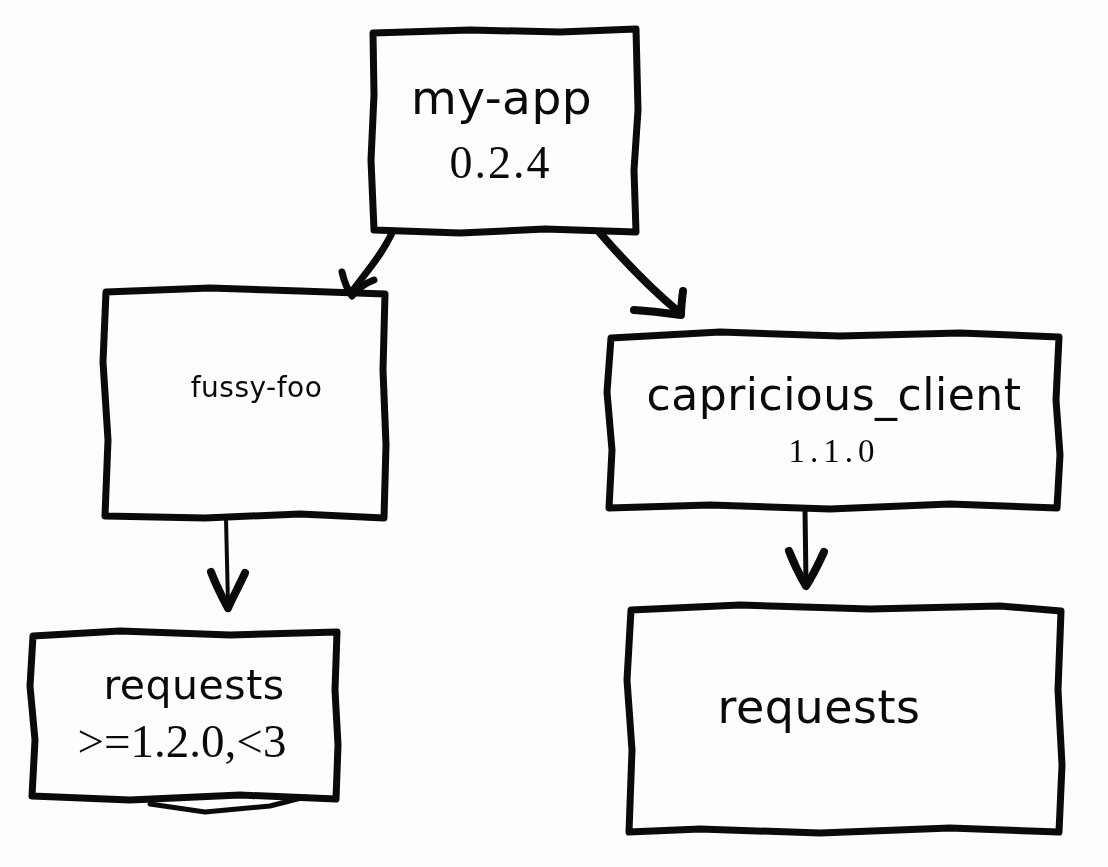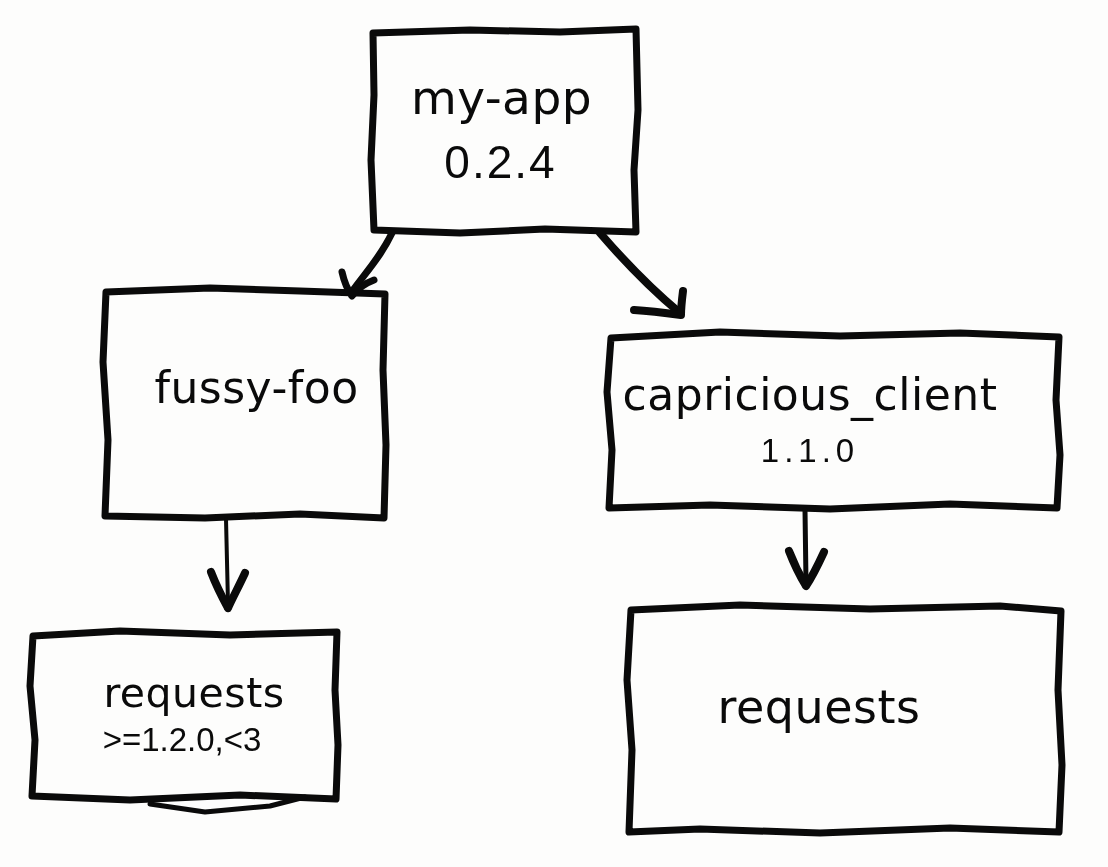--- a/index.html
+++ b/index.html
@@ -35,41 +35,41 @@
     color: #0a0a0a;
     text-align: center;
     line-height: 1.12;
     letter-spacing: 0.5px;
   }
   .node-name {
     font-family: "DejaVu Sans", sans-serif;
     font-weight: 400;
   }
   .node-version {
-    font-family: Liberation Sans, sans-serif;
+    font-family: Liberation Serif, serif;
     font-weight: 400;
     letter-spacing: 2px;
   }
 
   
   #node-root      { left: 372px; top: 29px;  width: 263px; height: 203px; }
   #node-root .node-name    { font-size: 47px; margin-bottom: 12px; margin-left: -4px; }
   #node-root .node-version { font-size: 46px; margin-left: -6px; }
 
   #node-fussy-foo { left: 104px; top: 288px; width: 281px; height: 230px; }
-  #node-fussy-foo .node-name    { font-size: 44px; margin-bottom: 30px; margin-left: 24px; }
+  #node-fussy-foo .node-name    { font-size: 28px; margin-bottom: 30px; margin-left: 24px; }
   #node-fussy-foo .node-version { font-size: 45px; margin-left: 6px; }
 
-  #node-capricious-client { left: 584px; top: 332px; width: 452px; height: 176px; }
+  #node-capricious-client { left: 608px; top: 332px; width: 452px; height: 176px; }
   #node-capricious-client .node-name    { font-size: 44px; margin-bottom: 14px; }
   #node-capricious-client .node-version { font-size: 33px; letter-spacing: 5px; }
 
   #node-requests-left  { left: 30px;  top: 630px; width: 308px; height: 170px; }
   #node-requests-left .node-name    { font-size: 41px; margin-bottom: 6px; margin-left: 20px; }
-  #node-requests-left .node-version { font-size: 33px; letter-spacing: 0px; margin-left: -4px; }
+  #node-requests-left .node-version { font-size: 47px; letter-spacing: 0px; margin-left: -4px; }
 
   #node-requests-right { left: 628px; top: 605px; width: 434px; height: 228px; }
   #node-requests-right .node-name    { font-size: 46px; margin-bottom: 22px; margin-left: -52px; }
   #node-requests-right .node-version { font-size: 46px; letter-spacing: 1px; margin-left: 10px; }
 </style>
 </head>
 <body>
 
 <div id="canvas">
 

